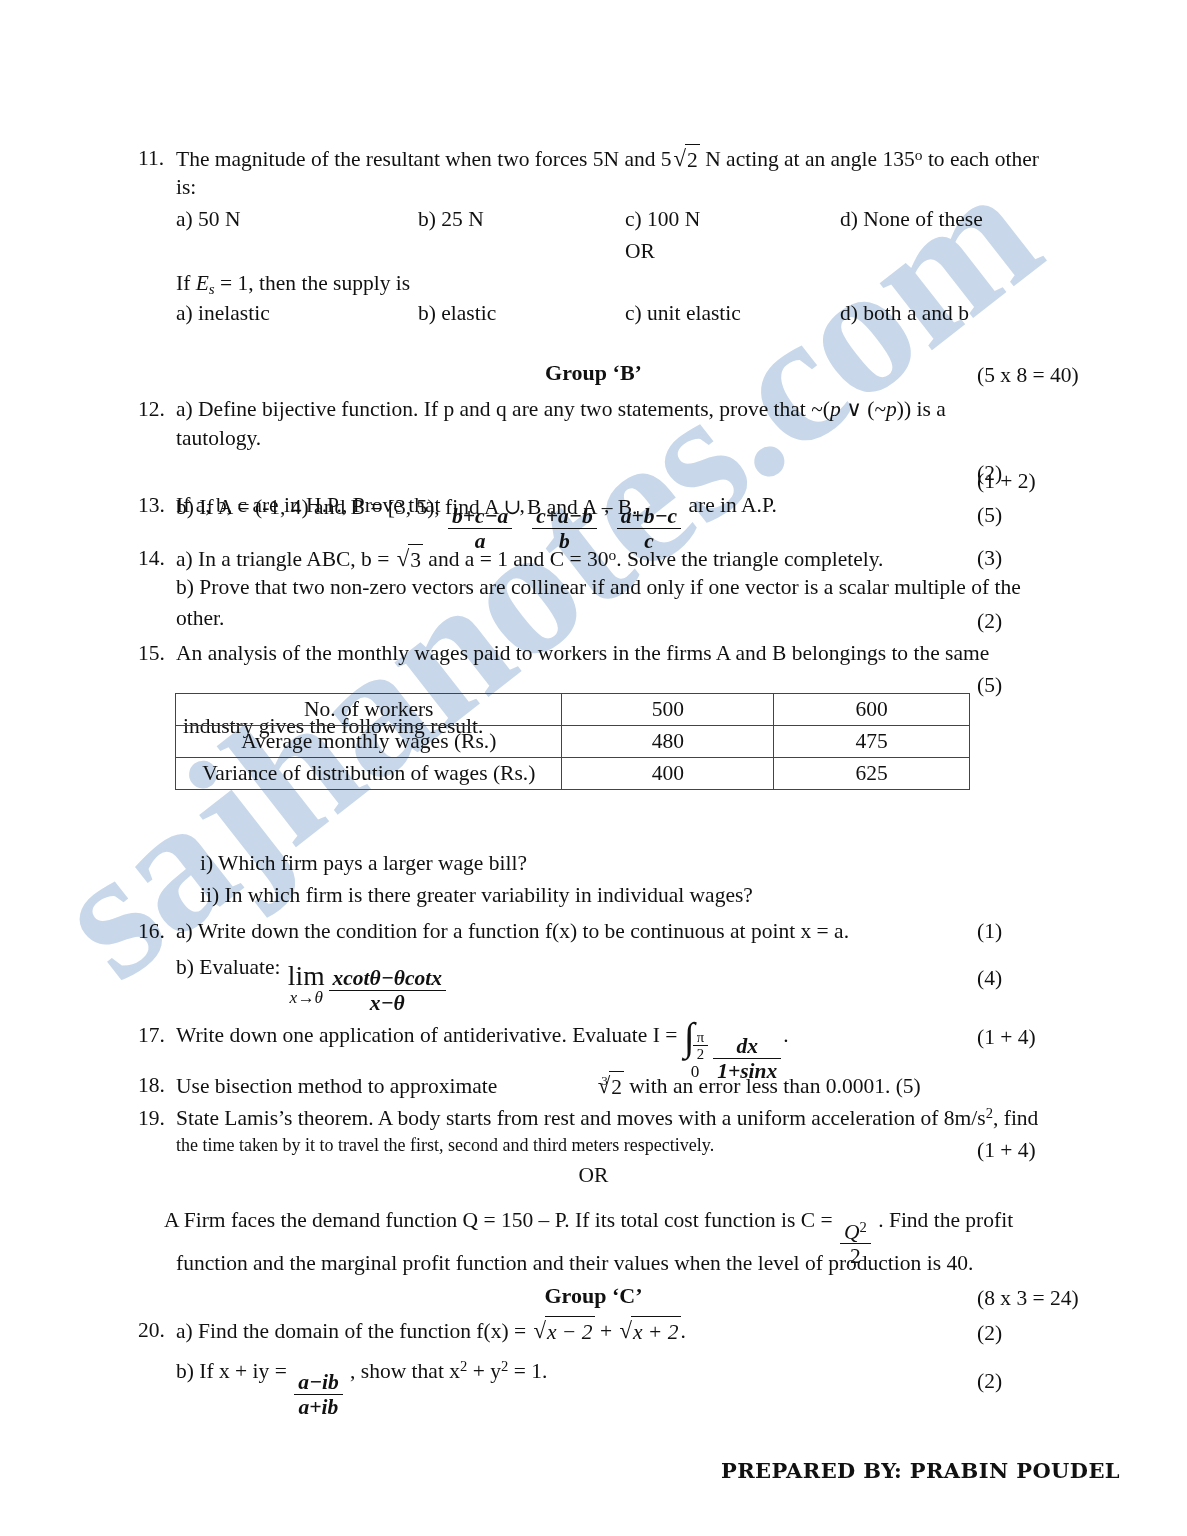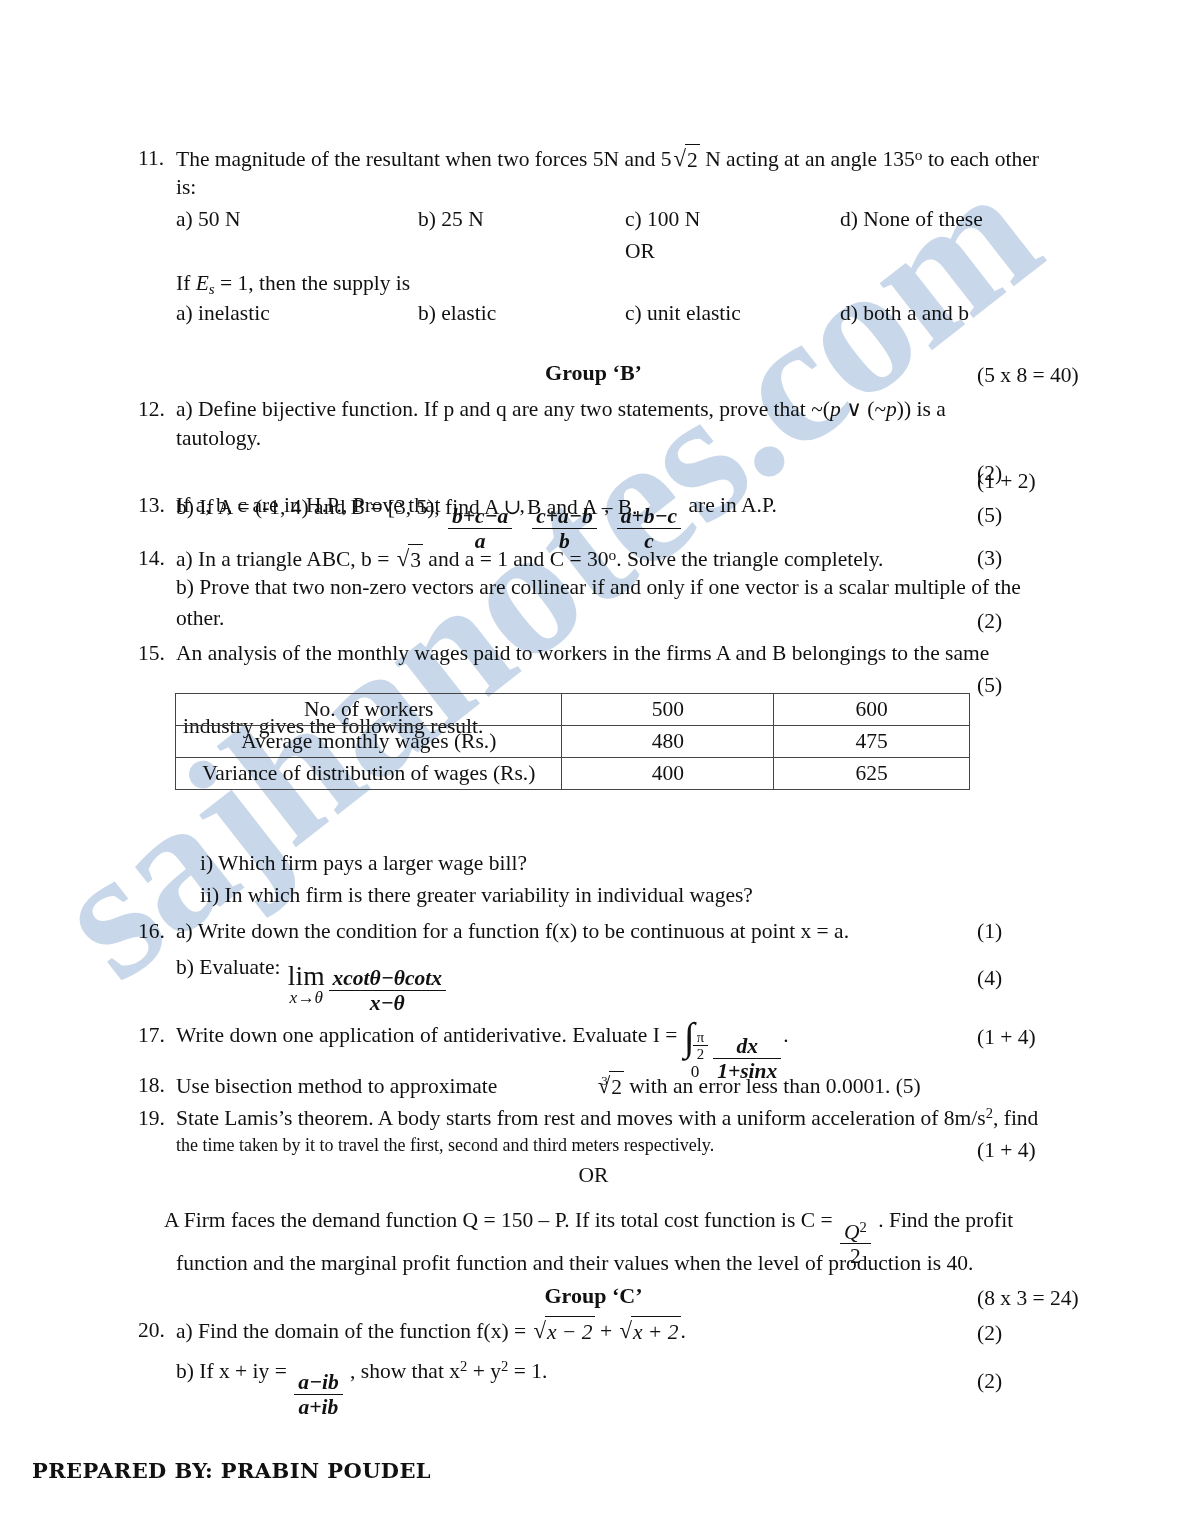--- a/index.html
+++ b/index.html
@@ -179,26 +179,25 @@
     vertical-align: middle;
   }
   #wage-table td.lbl { width: 392px; }
   #wage-table td.cA  { width: 210px; }
   #wage-table td.cB  { width: 193px; }
 
   #footer {
     position: absolute;
     left: 0; top: 1458px;
     width: 1120px;
-    text-align: left;
+    text-align: right;
     font-family: "DejaVu Serif", "Liberation Serif", serif;
     font-size: 21px;
     font-weight: bold;
     letter-spacing: 0.4px;
-    padding-left: 32px;
   }
 </style>
 </head>
 <body>
 
 <div id="watermark">
   <div class="wm-text">sajhanotes.com</div>
 </div>
 
 <div id="page">

